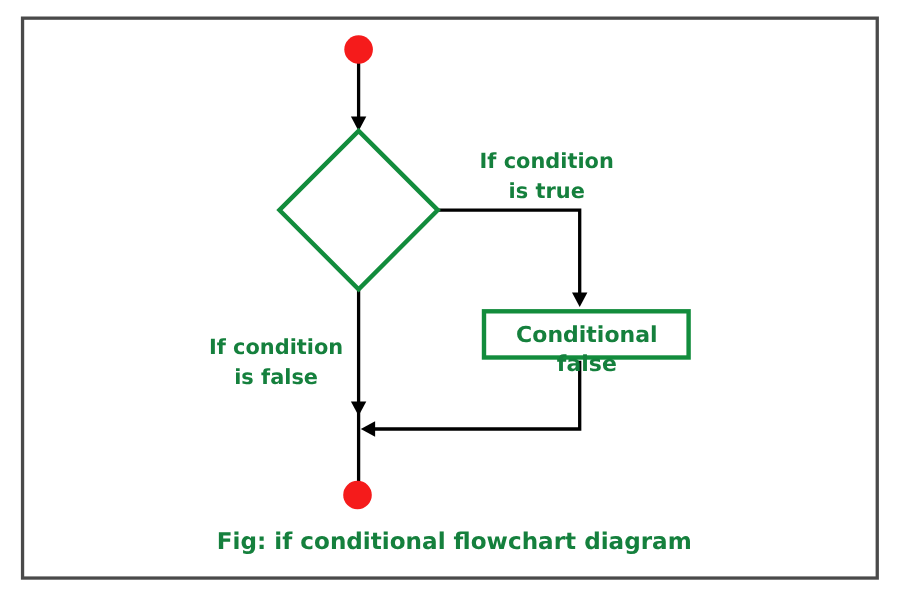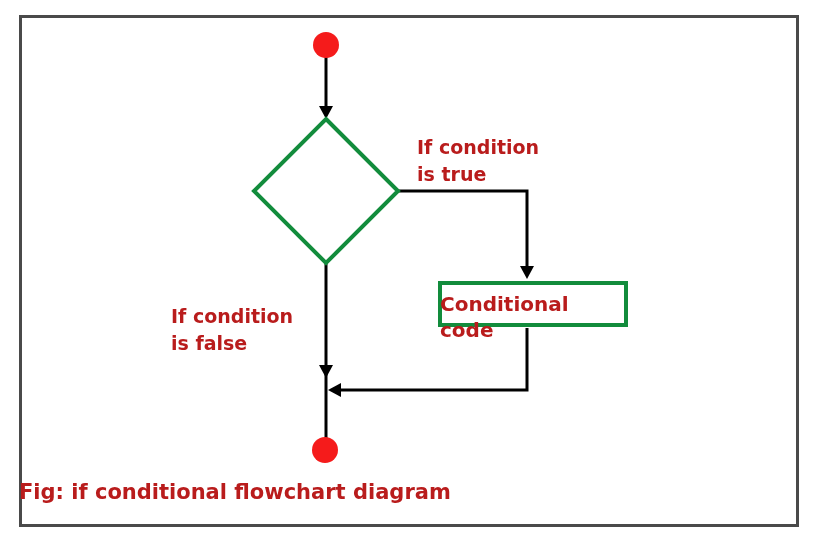--- a/index.html
+++ b/index.html
@@ -15,22 +15,23 @@
     background: #ffffff;
     overflow: hidden;
   }
   .stage svg {
     position: absolute;
     left: 0;
     top: 0;
   }
   .lbl {
     position: absolute;
-    color: #b91c1c;
+    color: #15803d;
     font-weight: 700;
+    text-align: center;
     white-space: pre-line;
     -webkit-user-select: none;
     user-select: none;
   }
   .lbl-condition {
     left: 256px;
     top: 177px;
     width: 140px;
     font-size: 20px;
     line-height: 26px;
@@ -88,21 +89,21 @@
     <polygon points="326,119 398,191 326,263 254,191" fill="#ffffff" stroke-width="4" stroke-linejoin="miter" stroke="#128c3c"></polygon>
 
     <rect x="440" y="283" width="186" height="42" fill="#ffffff" stroke-width="4" stroke="#128c3c"></rect>
 
     <circle cx="326" cy="45" r="13" fill="#f51b1b"></circle>
 
     <circle cx="325" cy="450" r="13" fill="#f51b1b"></circle>
   </svg>
 
 
-  <div class="lbl lbl-box">Conditional code</div>
+  <div class="lbl lbl-box">Conditional false</div>
 
   <div class="lbl lbl-true">If condition
 is true</div>
 
   <div class="lbl lbl-false">If condition
 is false</div>
 
   <div class="lbl lbl-caption">Fig: if conditional flowchart diagram</div>
 
 </div>

